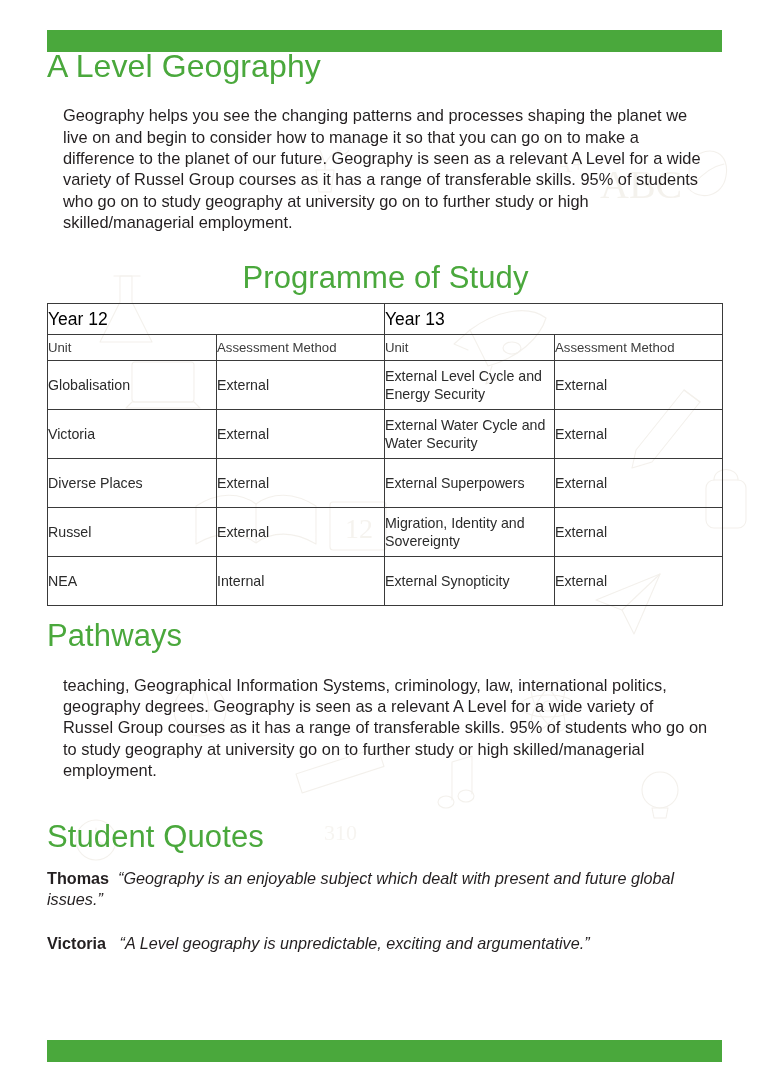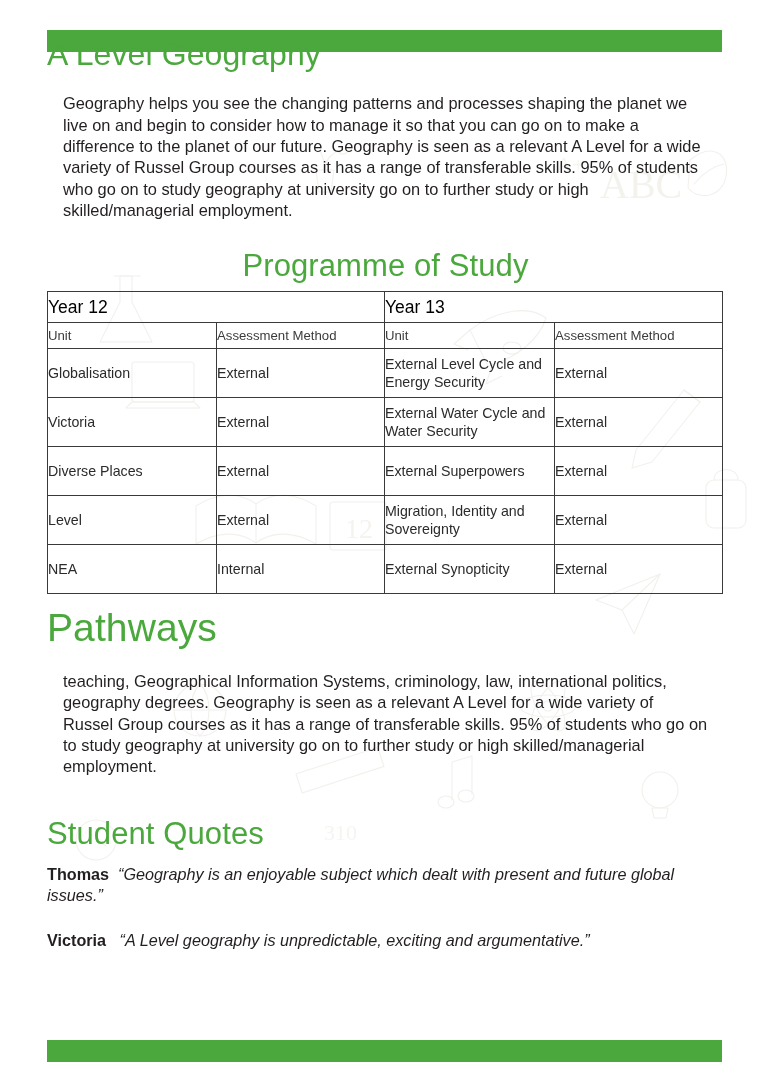--- a/index.html
+++ b/index.html
@@ -44,34 +44,34 @@
     width: 675px;
     height: 22px;
     background: #4aa83c;
   }
   .rule-top { top: 30px; }
   .rule-bottom { top: 1040px; }
 
   .content {
     position: absolute;
     left: 47px;
-    top: 36px;
+    top: 48px;
     width: 677px;
   }
 
   h1.section, h2.section {
     font-weight: normal;
     color: #4aa83c;
     margin: 0;
     letter-spacing: 0.1px;
     line-height: 1.04;
   }
   .h-title     { font-size: 32px; padding-top: 2px; padding-bottom: 6px; }
   .h-programme { font-size: 31px; padding-top: 13px; padding-bottom: 9px; text-align: center; }
-  .h-pathways  { font-size: 39px; padding-top: 14px; padding-bottom: 6px; }
+  .h-pathways  { font-size: 31px; padding-top: 14px; padding-bottom: 6px; }
   .h-quotes    { font-size: 31px; padding-top: 24px; padding-bottom: 14px; }
 
   p.body {
     margin: 16px;
     font-size: 16.4px;
     line-height: 1.30;
     color: #231f20;
   }
 
   
@@ -245,21 +245,21 @@
           <td class="cell">External Water Cycle and Water Security</td>
           <td class="cell">External</td>
         </tr>
         <tr>
           <td class="cell">Diverse Places</td>
           <td class="cell">External</td>
           <td class="cell">External Superpowers</td>
           <td class="cell">External</td>
         </tr>
         <tr class="r-tall">
-          <td class="cell">Level</td>
+          <td class="cell">Russel</td>
           <td class="cell">External</td>
           <td class="cell">Migration, Identity and Sovereignty</td>
           <td class="cell">External</td>
         </tr>
         <tr class="r-last">
           <td class="cell">NEA</td>
           <td class="cell">Internal</td>
           <td class="cell">External Synopticity</td>
           <td class="cell">External</td>
         </tr>

